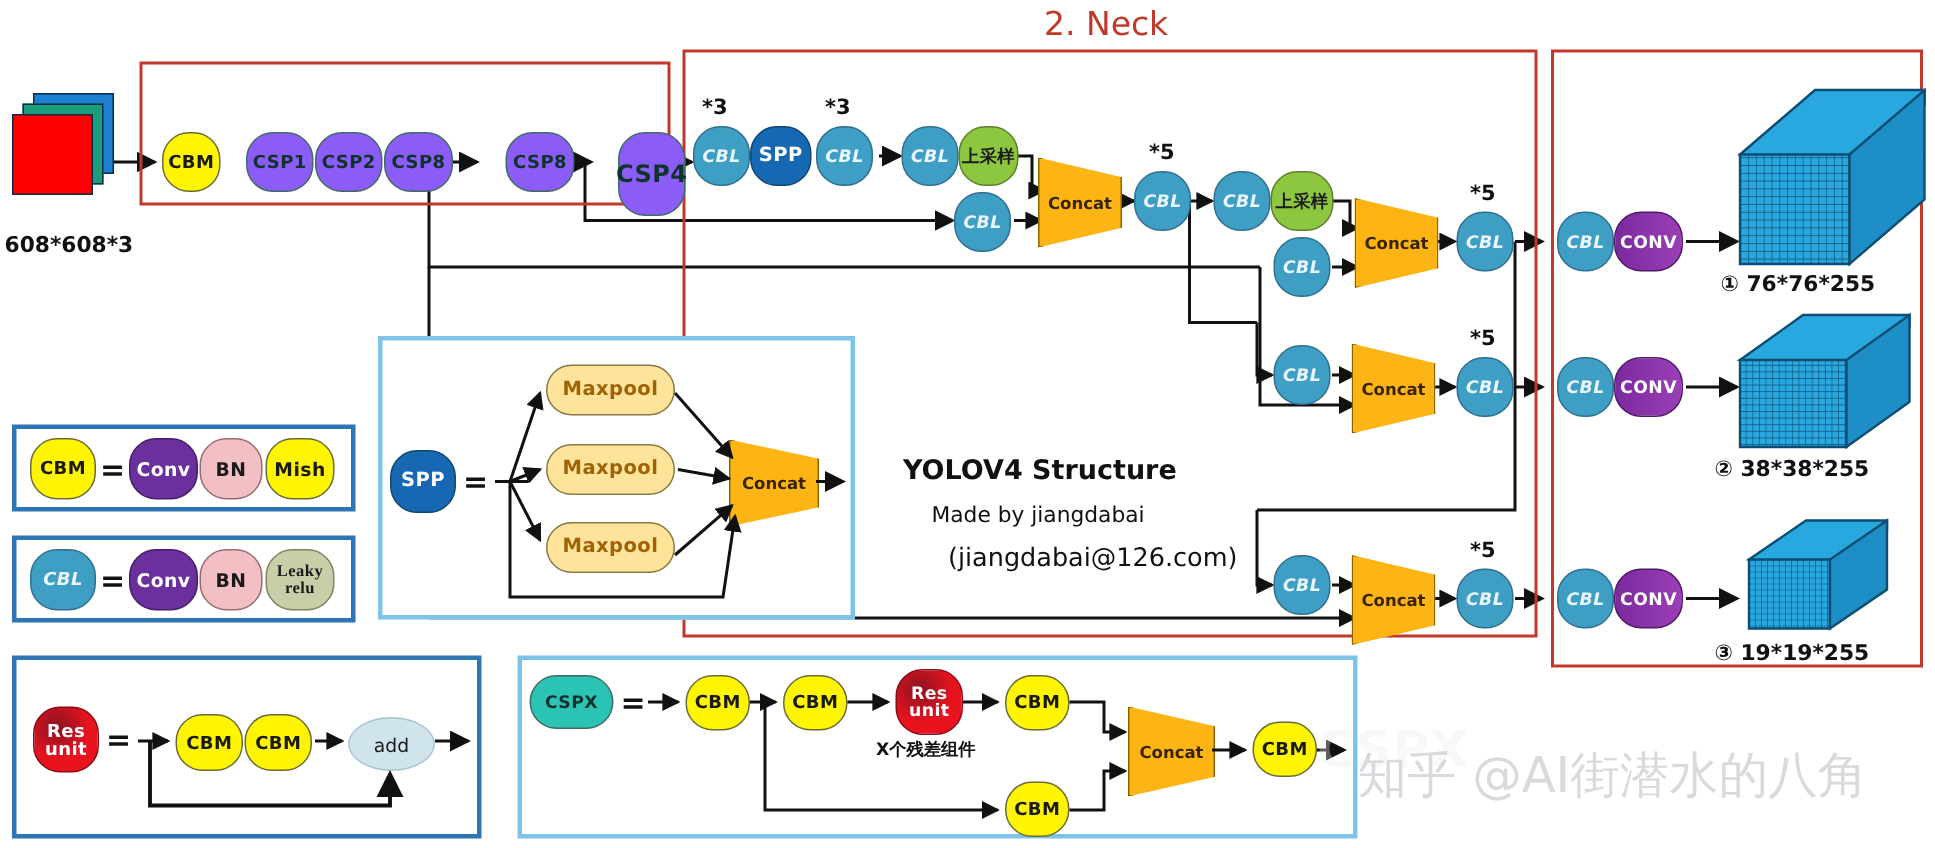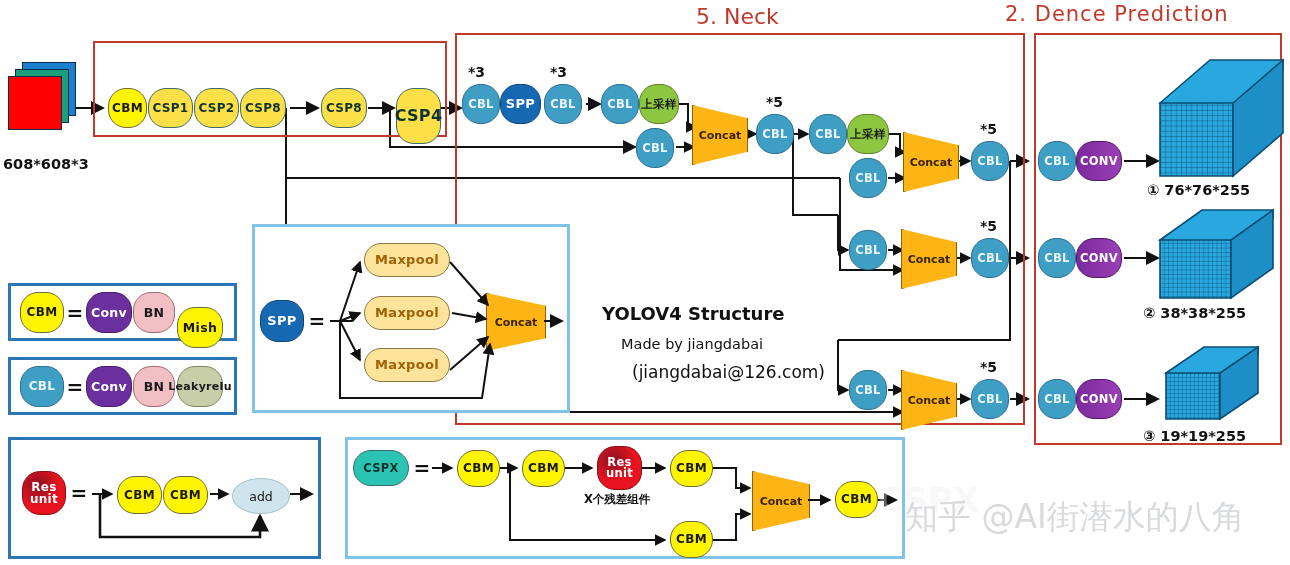--- a/index.html
+++ b/index.html
@@ -57,22 +57,22 @@
     display:flex;
     align-items:center;
     justify-content:center;
     font-weight:bold;
     text-align:center;
     line-height:1.05;
     white-space:nowrap;
     letter-spacing:0.3px;
   }
   .n-cbm{background:#fff500;color:#1a1a1a;border-color:#6b6b3a;}
-  .n-csp{background:#fde047;color:#10322e;border-color:#3f6b66;}
-  .n-cbl{background:#3f9ec4;color:#eaf7ff;border-color:#2f6f8f;}
+  .n-csp{background:#8b5cf6;color:#10322e;border-color:#3f6b66;margin-left:16px;}
+  .n-cbl{background:#3f9ec4;color:#eaf7ff;border-color:#2f6f8f;font-style:italic;}
   .n-spp{background:#1668b3;color:#ffffff;border-color:#10476f;}
   .n-up{background:#8dc63f;color:#1a1a1a;border-color:#5c7f2a;}
   .n-convg{background:linear-gradient(90deg,#7b2a9e 0%,#9b3fb5 100%);color:#ffffff;border-color:#4e1a66;}
   .n-purple{background:#6b2f9e;color:#ffffff;border-color:#451d68;}
   .n-bn{background:#f2bfc4;color:#1a1a1a;border-color:#9a6b70;}
   .n-mish{background:#fff500;color:#1a1a1a;border-color:#6b6b3a;}
   .n-leaky{background:#c8cfa8;color:#1a1a1a;border-color:#7d8460;font-size:11px;line-height:1.0;}
   .n-res{background:radial-gradient(circle at 35% 30%,#8b1220 0%,#e8131f 55%,#e8131f 100%);color:#ffffff;border-color:#8a0c16;line-height:1.0;}
   .n-maxpool{background:#fde49a;color:#a16207;border-color:#8a7a45;}
   .n-cspx{background:#2bc4b4;color:#10322e;border-color:#3f6b66;}
@@ -216,22 +216,21 @@
 
       <path d="M 286 178 L 286 412 L 903 412" marker-end="url(#ahs)"></path>
 
       <line x1="1124" y1="161" x2="1158" y2="161" marker-end="url(#ah)"></line>
       <line x1="1124" y1="258" x2="1158" y2="258" marker-end="url(#ah)"></line>
       <line x1="1124" y1="399" x2="1158" y2="399" marker-end="url(#ah)"></line>
 
     </g>
   </svg>
 
-  <div class="sec-title" style="left:696px;top:4px;font-size:22px;">5. Neck</div>
-  <div class="sec-title" style="left:1005px;top:2px;font-size:21px;letter-spacing:1px;">2. Dence Prediction</div>
+  <div class="sec-title" style="left:696px;top:4px;font-size:22px;">2. Neck</div>
 
   <div class="red-box" style="left:93px;top:41px;width:354px;height:96px;"></div>
 
   <div class="red-box" style="left:455px;top:33px;width:570px;height:392px;"></div>
 
   <div class="red-box" style="left:1034px;top:33px;width:248px;height:412px;"></div>
 
   <div class="imgsq" style="left:22px;top:62px;width:52px;height:52px;background:#1d7fd0;"></div>
   <div class="imgsq" style="left:15px;top:69px;width:52px;height:52px;background:#1b9e7a;"></div>
   <div class="imgsq" style="left:8px;top:76px;width:52px;height:52px;background:#fe0000;"></div>
@@ -334,28 +333,28 @@
       <polygon points="58,28 96,2 96,48 58,74" fill="#1e8fc6" stroke="#0b4d73" stroke-width="1.6"></polygon>
     </svg>
   </div>
   <div class="txt txt-b" style="left:1143px;top:428px;font-size:14.5px;">③ 19*19*255</div>
 
   <div class="blue-box" style="left:8px;top:283px;width:229px;height:58px;"></div>
   <div class="node n-cbm" style="left:20px;top:292px;width:44px;height:41px;font-size:12px;">CBM</div>
   <div class="eq" style="left:66px;top:292px;width:18px;height:41px;font-size:20px;">=</div>
   <div class="node n-purple" style="left:86px;top:292px;width:46px;height:41px;font-size:12.5px;">Conv</div>
   <div class="node n-bn" style="left:133px;top:292px;width:42px;height:41px;font-size:12.5px;">BN</div>
-  <div class="node n-mish" style="left:177px;top:307px;width:46px;height:41px;font-size:12.5px;">Mish</div>
+  <div class="node n-mish" style="left:177px;top:292px;width:46px;height:41px;font-size:12.5px;">Mish</div>
 
   <div class="blue-box" style="left:8px;top:357px;width:229px;height:58px;"></div>
   <div class="node n-cbl" style="left:20px;top:366px;width:44px;height:41px;font-size:12px;">CBL</div>
   <div class="eq" style="left:66px;top:366px;width:18px;height:41px;font-size:20px;">=</div>
   <div class="node n-purple" style="left:86px;top:366px;width:46px;height:41px;font-size:12.5px;">Conv</div>
   <div class="node n-bn" style="left:133px;top:366px;width:42px;height:41px;font-size:12.5px;">BN</div>
-  <div class="node n-leaky" style="left:177px;top:366px;width:46px;height:41px;flex-direction:row;">
+  <div class="node n-leaky" style="left:177px;top:366px;width:46px;height:41px;flex-direction:column;font-family:Liberation Serif, serif;">
     <span>Leaky</span>
     <span>relu</span>
   </div>
 
   <div class="blue-box light" style="left:252px;top:224px;width:318px;height:189px;"></div>
   <div class="node n-spp" style="left:260px;top:300px;width:44px;height:42px;font-size:13px;">SPP</div>
   <div class="eq" style="left:308px;top:300px;width:18px;height:42px;font-size:20px;">=</div>
   <div class="node n-maxpool" style="left:364px;top:243px;width:86px;height:34px;font-size:13px;">Maxpool</div>
   <div class="node n-maxpool" style="left:364px;top:296px;width:86px;height:34px;font-size:13px;">Maxpool</div>
   <div class="node n-maxpool" style="left:364px;top:348px;width:86px;height:34px;font-size:13px;">Maxpool</div>

